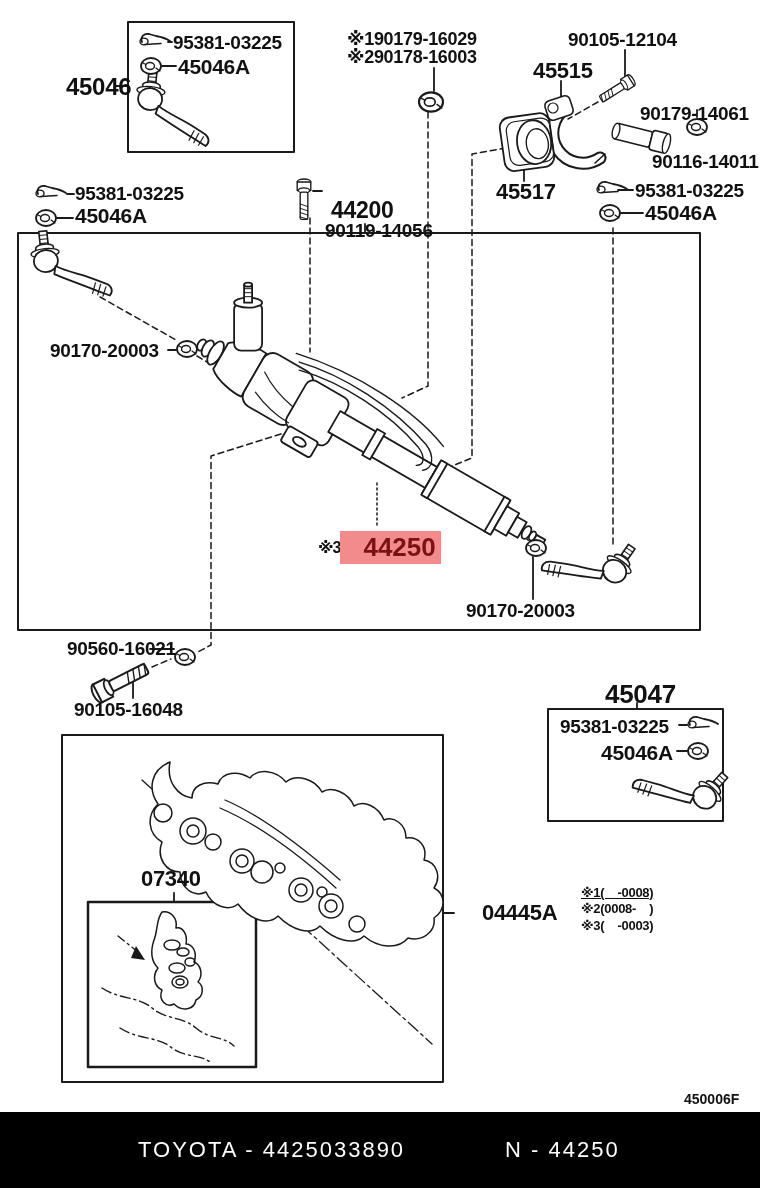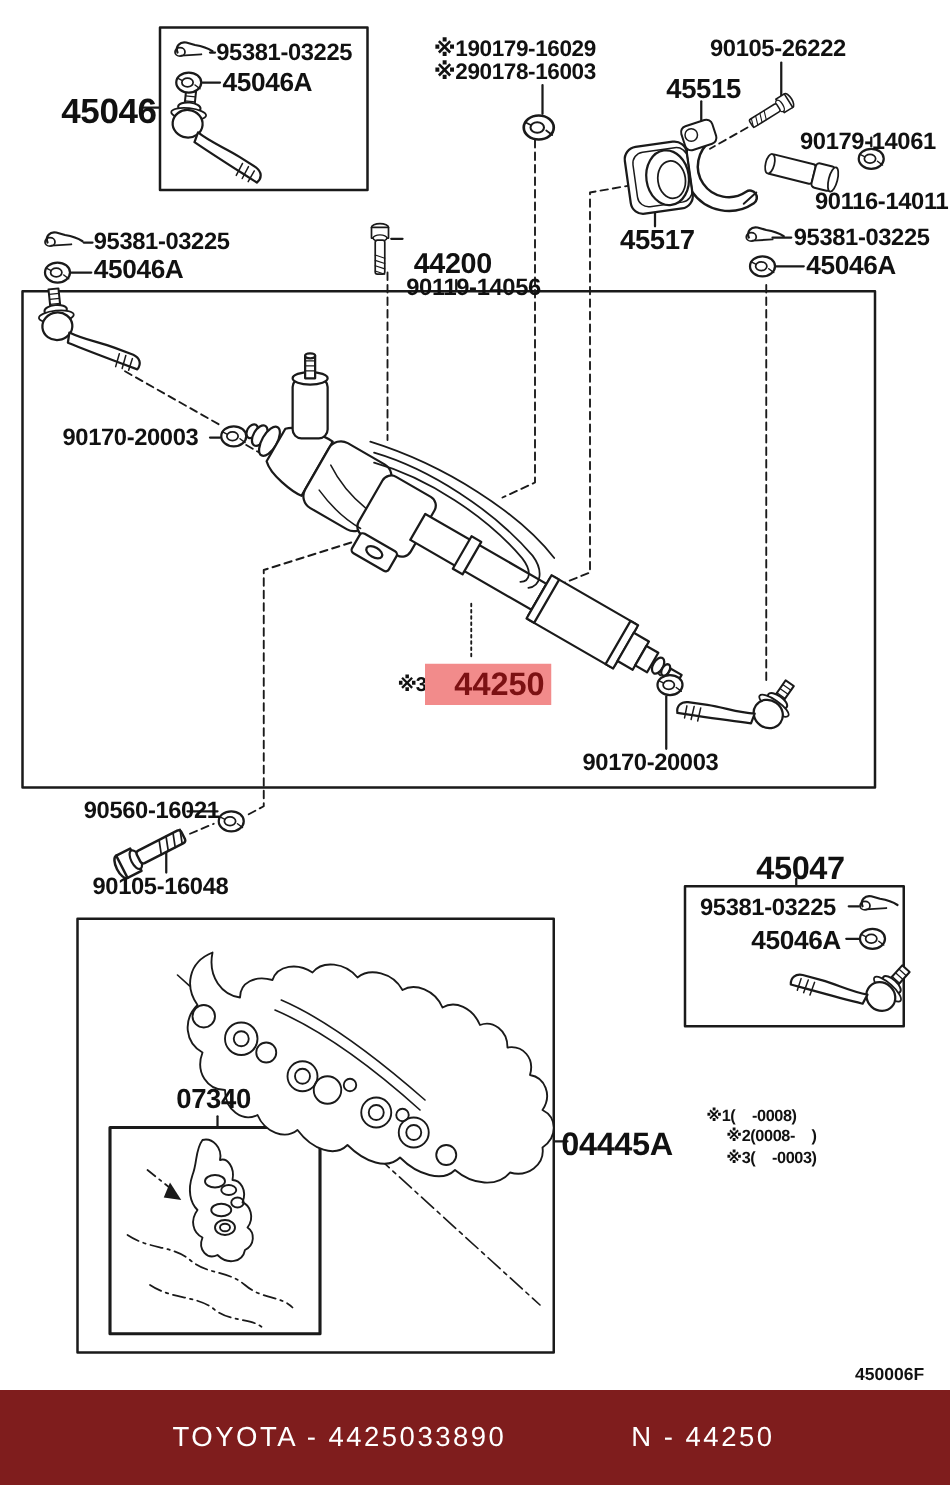--- a/index.html
+++ b/index.html
@@ -226,28 +226,28 @@
       <ellipse cx="177" cy="968" rx="8" ry="5"></ellipse>
       <ellipse cx="180" cy="982" rx="8" ry="6"></ellipse>
       <ellipse cx="180" cy="982" rx="4" ry="3"></ellipse>
       <path d="M118,936 L138,952" stroke-dasharray="8 4 2 4" stroke-width="1.4"></path>
       <path d="M136,946 L145,960 L131,958 Z" fill="#1a1a1a" stroke="none"></path>
       <path d="M102,988 C120,1000 138,996 152,1008 C166,1020 182,1016 196,1028 C210,1040 224,1036 234,1046" stroke-dasharray="10 4 2 4" stroke-width="1.4"></path>
       <path d="M120,1028 C138,1040 158,1036 172,1048 C186,1058 200,1054 210,1062" stroke-dasharray="10 4 2 4" stroke-width="1.4"></path>
     </g>
   </svg>
 
-  <div class="lbl big" style="left:49px;top:75px;font-size:28px;">45046</div>
+  <div class="lbl big" style="left:66px;top:75px;font-size:24px;">45046</div>
   <div class="lbl pn" style="left:173px;top:33px;">95381-03225</div>
   <div class="lbl big" style="left:178px;top:56px;">45046A</div>
 
   <div class="lbl" style="left:347px;top:30px;font-size:18px;">※190179-16029</div>
   <div class="lbl" style="left:347px;top:48px;font-size:18px;">※290178-16003</div>
 
-  <div class="lbl pn" style="left:568px;top:30px;">90105-26222</div>
+  <div class="lbl pn" style="left:568px;top:30px;">90105-12104</div>
   <div class="lbl" style="left:533px;top:60px;font-size:22px;">45515</div>
   <div class="lbl pn" style="left:640px;top:104px;">90179-14061</div>
   <div class="lbl pn" style="left:625px;top:152px;margin-left:27px;">90116-14011</div>
   <div class="lbl" style="left:496px;top:181px;font-size:22px;">45517</div>
 
   <div class="lbl pn" style="left:75px;top:184px;">95381-03225</div>
   <div class="lbl big" style="left:75px;top:205px;">45046A</div>
 
   <div class="lbl pn" style="left:325px;top:181px;margin-top:40px;">90119-14056</div>
   <div class="lbl big2" style="left:331px;top:199px;">44200</div>
@@ -261,30 +261,30 @@
     <span class="rack-prefix">※3</span>
       <span class="rack-num" id="rack-num" style="background: rgb(242, 139, 139); color: rgb(124, 17, 19);">44250</span>
   </div>
 
   <div class="lbl pn" style="left:466px;top:601px;">90170-20003</div>
 
   <div class="lbl pn" style="left:30px;top:639px;margin-left:37px;">90560-16021</div>
   <div class="lbl pn" style="left:74px;top:700px;">90105-16048</div>
 
   <div class="lbl" style="left:141px;top:868px;font-size:22px;">07340</div>
-  <div class="lbl" style="left:449px;top:902px;font-size:26px;">04445A</div>
+  <div class="lbl" style="left:482px;top:902px;font-size:22px;">04445A</div>
 
   <div class="lbl" style="left:605px;top:681px;font-size:26px;">45047</div>
   <div class="lbl pn" style="left:560px;top:717px;">95381-03225</div>
   <div class="lbl big" style="left:601px;top:742px;">45046A</div>
 
-  <div class="lbl fn" style="left:565px;top:886px;">※1(    -0008)</div>
+  <div class="lbl fn" style="left:581px;top:886px;text-decoration:underline;">※1(    -0008)</div>
   <div class="lbl fn" style="left:581px;top:902px;">※2(0008-    )</div>
   <div class="lbl fn" style="left:581px;top:919px;">※3(    -0003)</div>
 
   <div class="lbl code" style="left:684px;top:1092px;">450006F</div>
 
-  <div id="footer" style="background: #7f1d1d; color: rgb(255, 255, 255);">
+  <div id="footer" style="background: #000000; color: rgb(255, 255, 255);">
     <span class="f-left">TOYOTA - 4425033890</span>
     <span class="f-right">N - 44250</span>
   </div>
 
 </div>
 
 </body></html>

